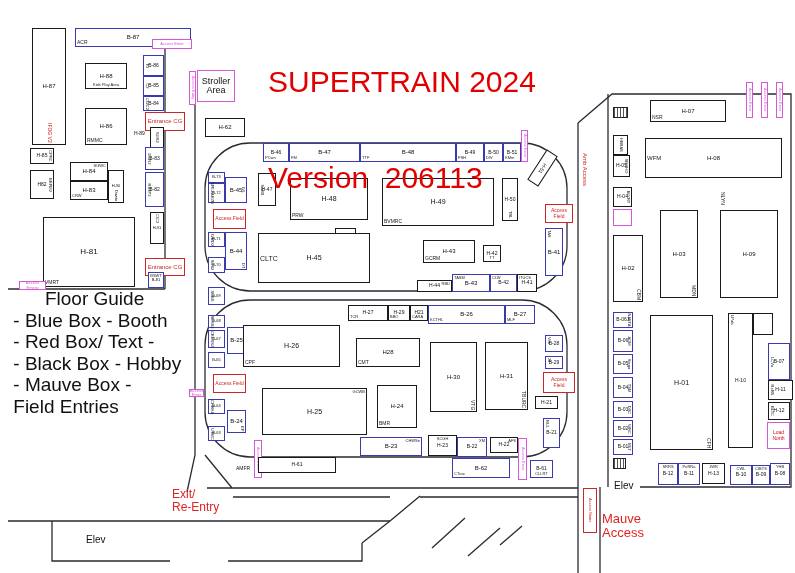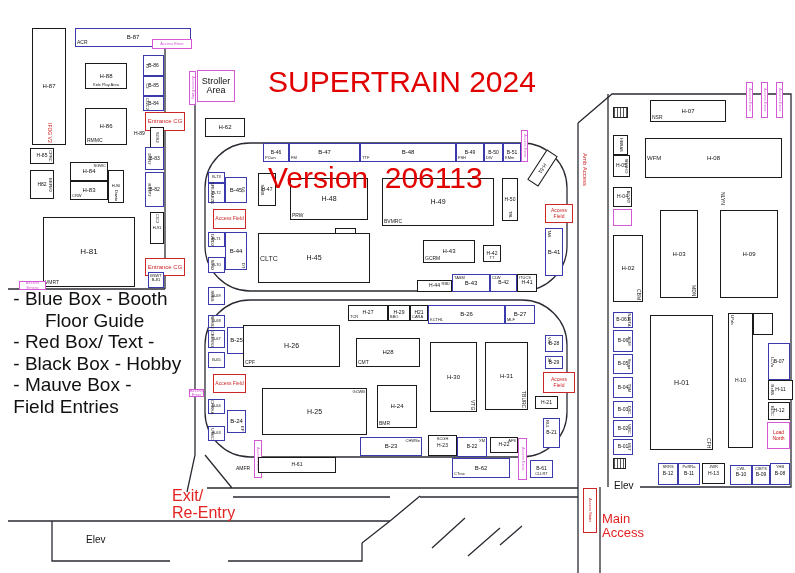--- a/index.html
+++ b/index.html
@@ -509,36 +509,36 @@
         <span class="sub p-t" style="font-size: 4px;">YHB</span>
       </div>
       <div class="box field" style="left: 583px; top: 488px; width: 14px; height: 45px;">
         <span class="lbl rot" style="font-size: 4px;">Access Stairs</span>
       </div>
     </div>
   <div id="freelabels">
       <div class="free" style="left: 134px; top: 131px; font-size: 5px;">H-89</div>
       <div class="free" style="left: 86px; top: 535px; font-size: 10px;">Elev</div>
       <div class="free" style="left: 614px; top: 481px; font-size: 10px;">Elev</div>
-      <div class="free" style="left: 172px; top: 488px; font-size: 16px; color: rgb(227, 34, 34);">Exit/
+      <div class="free" style="left: 172px; top: 488px; font-size: 12px; color: rgb(227, 34, 34);">Exit/
 Re-Entry</div>
-      <div class="free" style="left: 602px; top: 512px; font-size: 13px; color: rgb(227, 34, 34);">Main
+      <div class="free" style="left: 602px; top: 512px; font-size: 13px; color: rgb(227, 34, 34);">Mauve
 Access</div>
       <div class="free rot" style="left: 582px; top: 153px; font-size: 6px; color: rgb(204, 34, 34);">Amb Access</div>
       <div class="free rot" style="left: 720px; top: 192px; font-size: 5px;">NLYN</div>
       <div class="free" style="left: 236px; top: 466px; font-size: 5px;">AMFR</div>
     </div>
 
   <div class="map-title">
     <div>SUPERTRAIN 2024</div>
     <div>Version  206113</div>
   </div>
 
   <div class="legend" id="legend">
+      <div>       Floor Guide</div>
       <div> - Blue Box - Booth</div>
-      <div>       Floor Guide</div>
       <div> - Red Box/ Text -</div>
       <div> - Black Box - Hobby</div>
       <div> - Mauve Box -</div>
       <div> Field Entries</div>
     </div>
 
 </div>
 
 </body></html>

